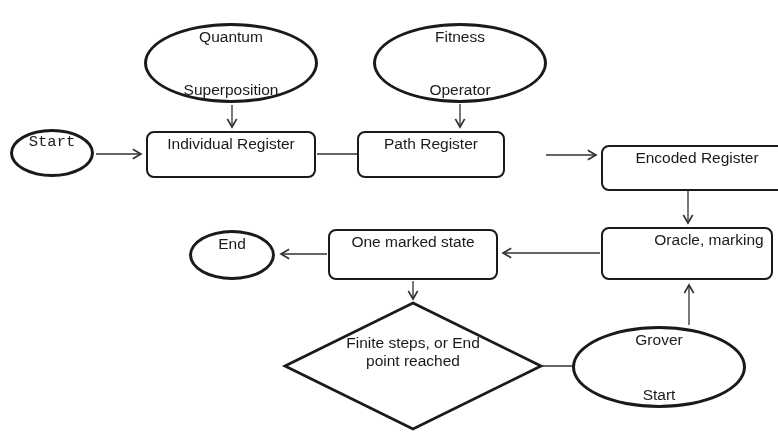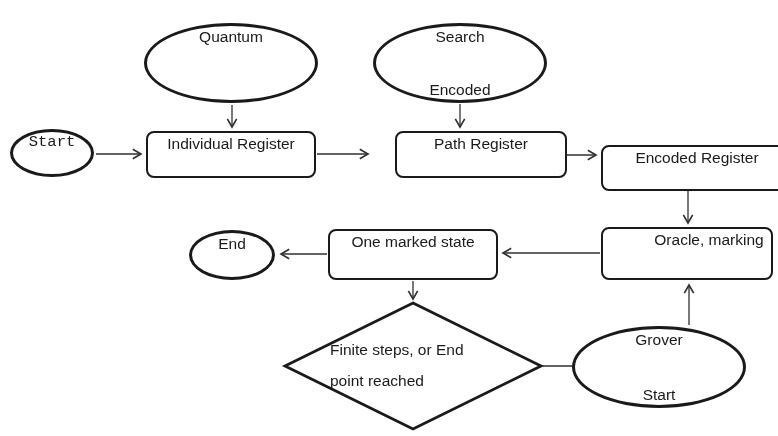--- a/index.html
+++ b/index.html
@@ -32,33 +32,34 @@
   }
   .ellipse { border-radius: 50%; border-width: 3px; }
   .process { border-radius: 8px; }
   .node span { display: block; white-space: nowrap; }
 
   
   .n-start     { left: 10px;  top: 129px; width: 84px;  height: 48px; font-family: Liberation Mono, monospace; }
   .n-quantum   { left: 144px; top: 23px;  width: 174px; height: 80px; }
   .n-fitness   { left: 373px; top: 23px;  width: 174px; height: 80px; }
   .n-individual{ left: 146px; top: 131px; width: 170px; height: 47px; }
-  .n-path      { left: 395px; top: 131px; width: 172px; height: 47px; }
+  .n-path      { left: 357px; top: 131px; width: 148px; height: 47px; }
   .n-encoded   { left: 601px; top: 145px; width: 192px; height: 46px; }
   .n-oracle    { left: 601px; top: 227px; width: 172px; height: 53px; padding-left: 44px; }
   .n-onemarked { left: 328px; top: 229px; width: 170px; height: 51px; }
   .n-end       { left: 189px; top: 230px; width: 86px;  height: 50px; }
   .n-grover    { left: 572px; top: 326px; width: 174px; height: 82px; }
 
   .decision-text {
     position: absolute;
     left: 330px; top: 334px;
     width: 166px;
+    text-align: center;
     font-size: 15.5px;
-    line-height: 31px;
+    line-height: 18px;
     background: transparent;
     border: none;
   }
 </style>
 </head>
 <body>
 
 <div class="canvas">
 
   <svg class="connector-layer" width="778" height="436" viewBox="0 0 778 436" xmlns="http://www.w3.org/2000/svg">
@@ -82,25 +83,26 @@
     <line x1="542" y1="366" x2="597" y2="366" stroke="#303030" stroke-width="1.3" marker-end="url(#arrow)"></line>
     <line x1="689" y1="325" x2="689" y2="285" stroke="#303030" stroke-width="1.3" marker-end="url(#arrow)"></line>
   </svg>
 
   <div class="node ellipse n-start">
     <span>Start</span>
   </div>
 
   <div class="node ellipse n-quantum">
     <span>Quantum</span>
+    <span>Superposition</span>
   </div>
 
   <div class="node ellipse n-fitness">
-    <span>Search</span>
-    <span>Encoded</span>
+    <span>Fitness</span>
+    <span>Operator</span>
   </div>
 
   <div class="node process n-individual">
     <span>Individual Register</span>
   </div>
 
   <div class="node process n-path">
     <span>Path Register</span>
   </div>
 

